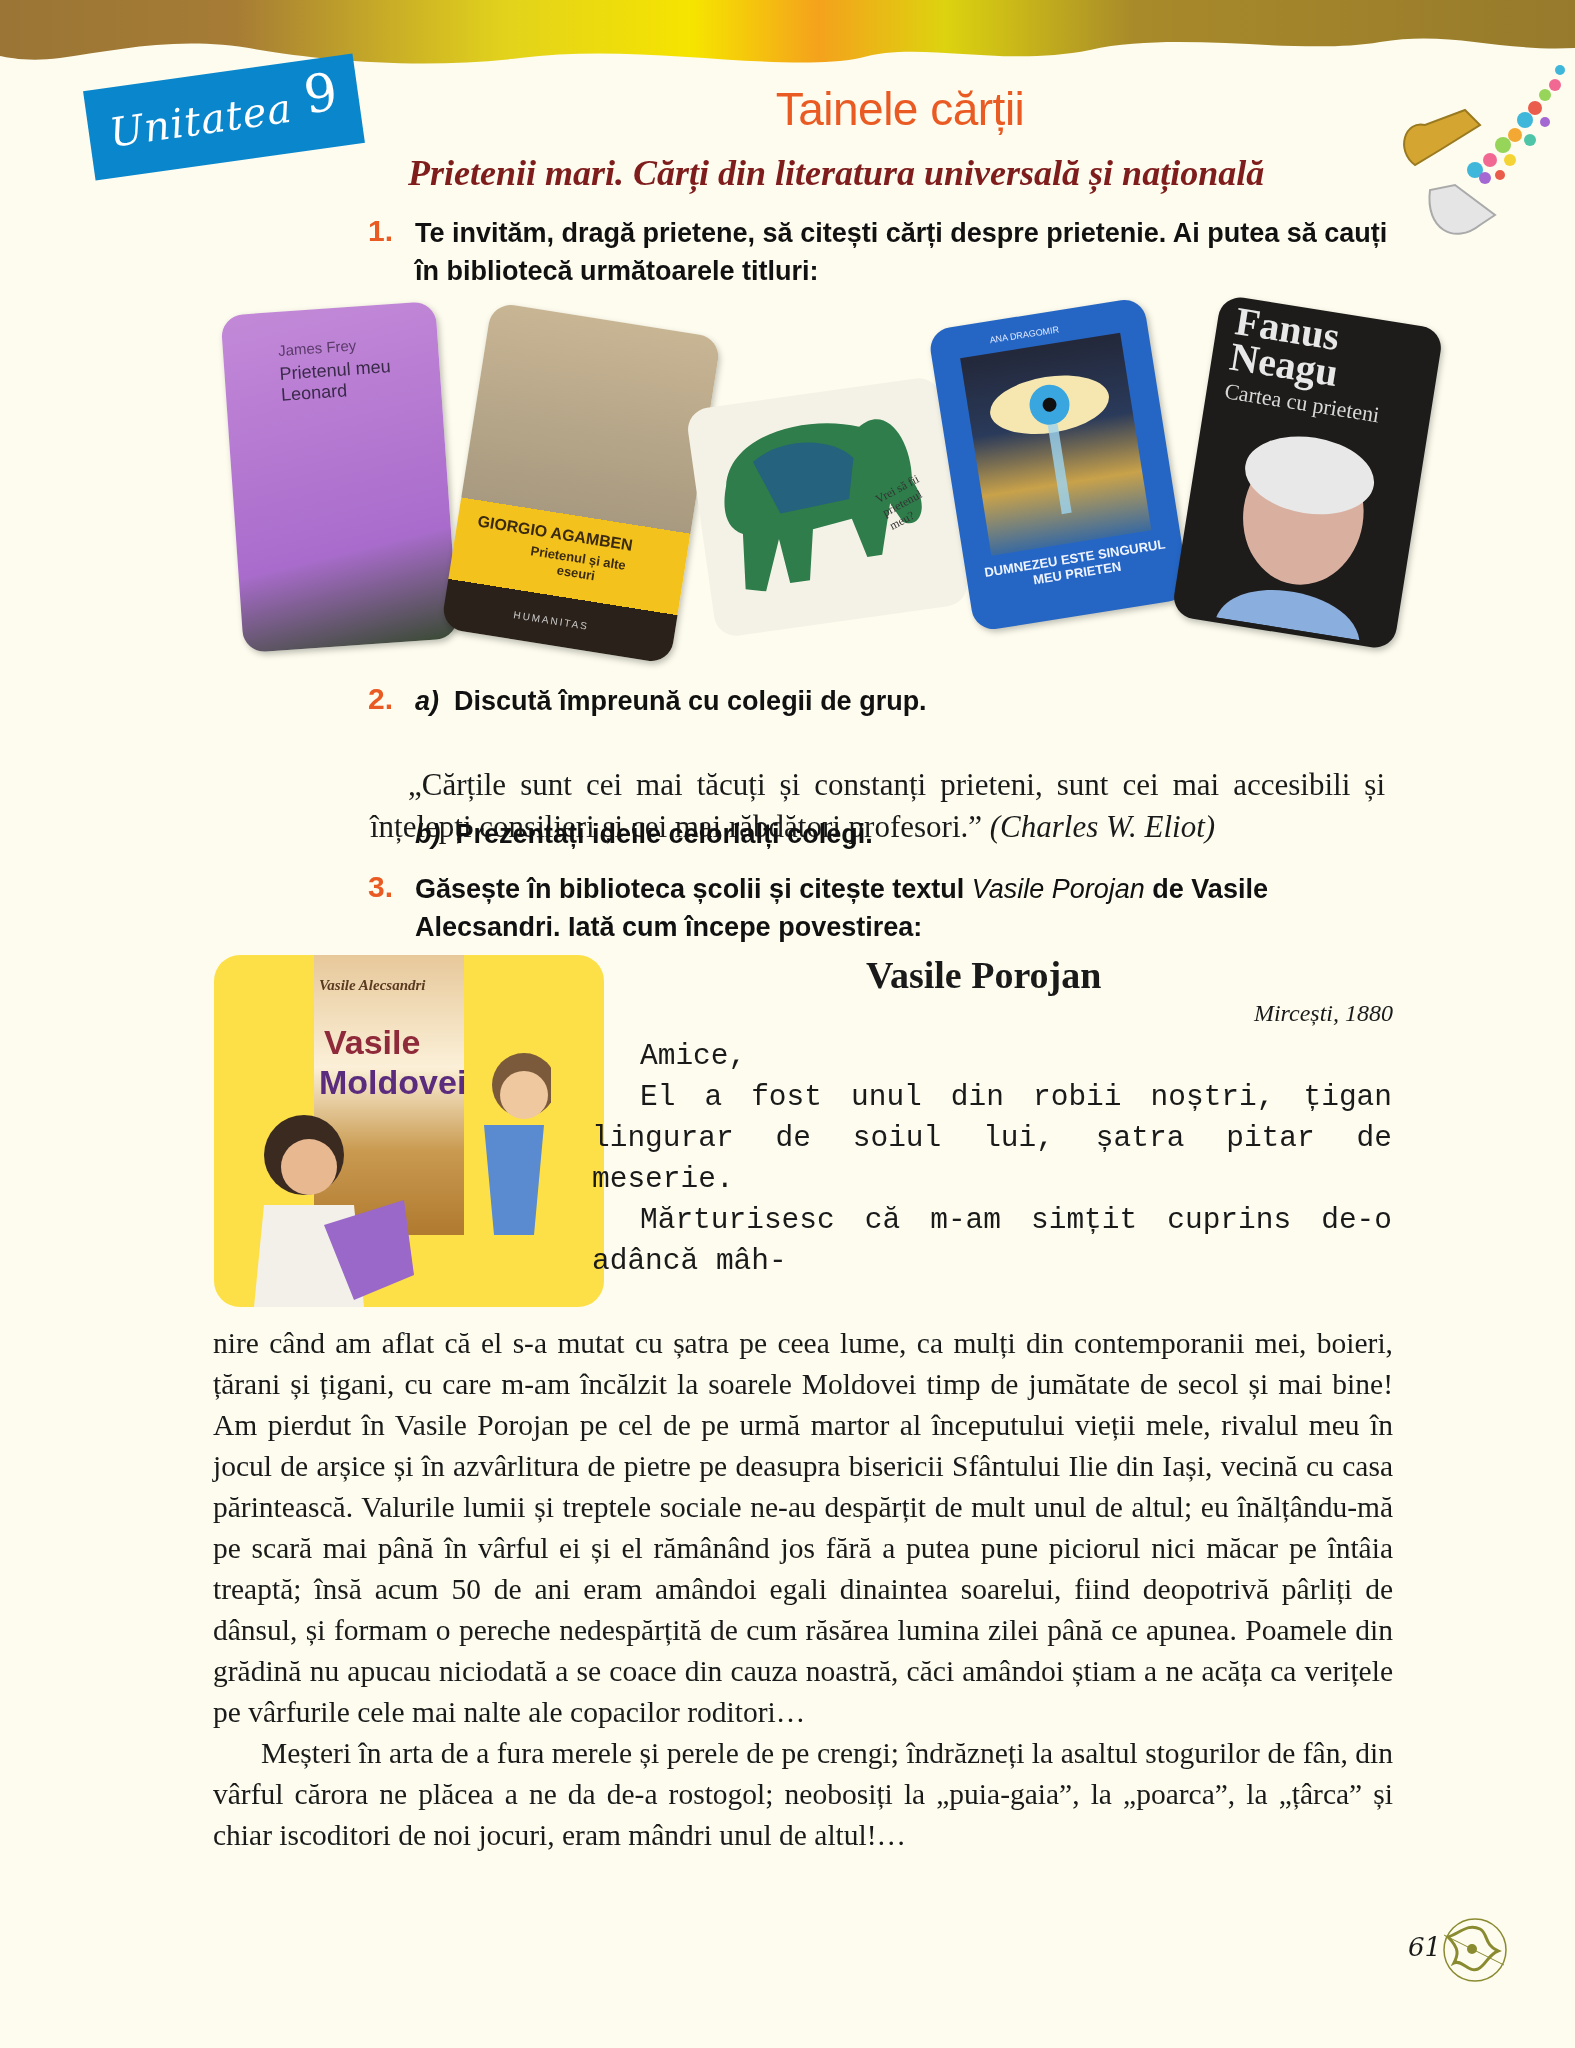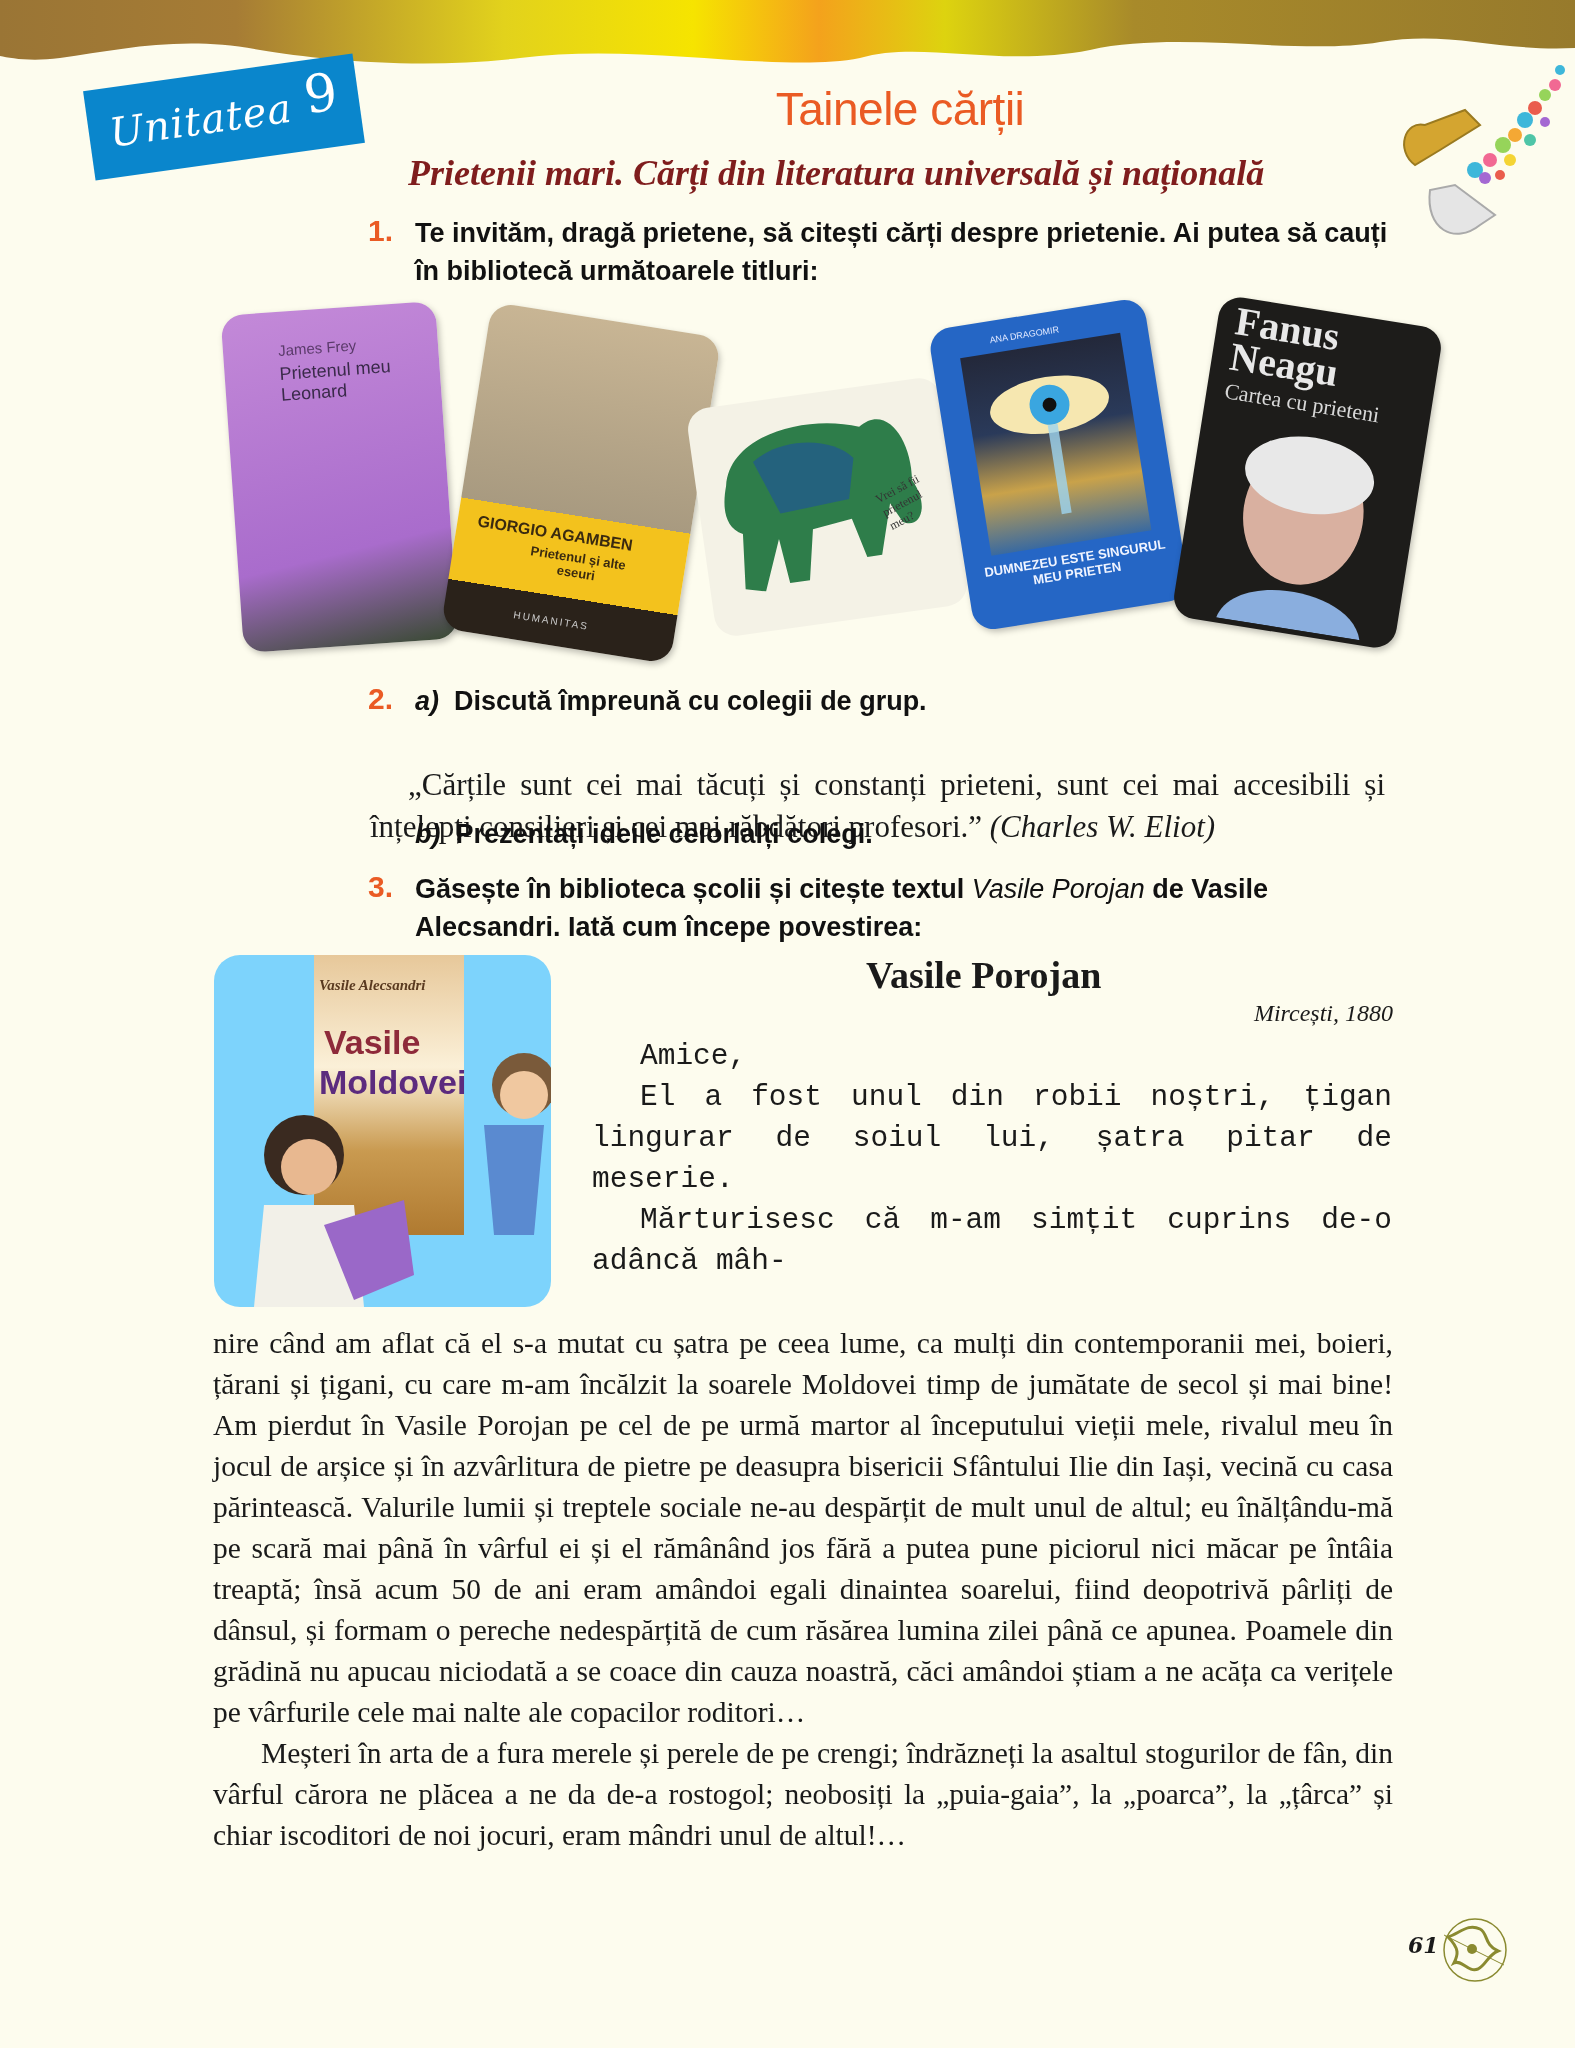--- a/index.html
+++ b/index.html
@@ -33,21 +33,21 @@
   .task { position: absolute; font-family: "Liberation Sans", sans-serif; font-weight: bold; font-size: 27px; line-height: 38px; color: #111; }
   .task-num { position: absolute; color: #ea5b24; font-family: "Liberation Sans", sans-serif; font-weight: bold; font-size: 30px; }
   .book { position: absolute; border-radius: 22px; overflow: hidden; box-shadow: 2px 3px 6px rgba(0,0,0,0.25); }
   .book .txt { position: absolute; font-family: "Liberation Sans", sans-serif; }
   .quote { position: absolute; font-family: "Liberation Serif", serif; font-size: 31px; line-height: 42px; color: #1a1a1a; }
   .story-title { position: absolute; left: 866px; top: 953px; font-family: "Liberation Serif", serif; font-weight: bold; font-size: 38px; }
   .story-place { position: absolute; left: 1150px; top: 1000px; width: 243px; text-align: right; font-style: italic; font-size: 24px; }
   .story { position: absolute; font-family: "Liberation Serif", serif; font-size: 29.5px; line-height: 41px; color: #1a1a1a; text-align: justify; }
   .story p { margin: 0; }
   .indent { text-indent: 48px; font-family: Liberation Mono, monospace; }
-  .page-num { position: absolute; left: 1408px; top: 1932px; font-family: "DejaVu Serif", serif; font-style: italic; font-weight: bold; font-size: 22px; }
+  .page-num { position: absolute; left: 1408px; top: 1932px; font-family: "DejaVu Serif", serif; font-style: italic; font-weight: normal; font-size: 26px; }
   .page-logo { position: absolute; left: 1440px; top: 1915px; width: 70px; height: 70px; }
 </style>
 </head>
 <body>
 
 <svg class="top-banner" viewBox="0 0 1575 70" preserveAspectRatio="none">
   <defs>
     <linearGradient id="bg" x1="0" x2="1" y1="0" y2="0">
       <stop offset="0" stop-color="#9a7535"></stop>
       <stop offset="0.15" stop-color="#a67c35"></stop>
@@ -144,21 +144,21 @@
 <div class="task" style="left:415px; top:815px;">
   <i>b)</i>&nbsp;
   <span>Prezentați ideile celorlalți colegi.</span>
 </div>
 
 <div class="task-num" style="left:368px; top:870px;">3.</div>
 <div class="task" style="left:415px; top:870px; width:960px;">
   <span>Găsește în biblioteca școlii și citește textul </span><i style="font-weight:normal;">Vasile Porojan</i><span> de Vasile Alecsandri. Iată cum începe povestirea:</span>
 </div>
 
-<div class="book" style="left:214px; top:955px; width:337px; height:352px; background:#7dd3fc; border-radius:26px; box-shadow:none;">
+<div class="book" style="left:214px; top:955px; width:390px; height:352px; background:#fde047; border-radius:26px; box-shadow:none;">
   <div style="position:absolute; left:100px; top:0; width:150px; height:280px; background:linear-gradient(180deg,#e7c89a,#fbf0d8 40%,#c99a50 70%,#b07a30);"></div>
   <div class="txt" style="left:105px; top:22px; font-family:'Liberation Serif',serif; font-style:italic; font-weight:bold; font-size:15px; color:#5a3a20;">Vasile Alecsandri</div>
   <div class="txt" style="left:110px; top:68px; font-size:34px; font-weight:bold; color:#8e2a3a;">Vasile</div>
   <div class="txt" style="left:105px; top:108px; font-size:34px; font-weight:bold; color:#5b2b7e;">Moldovei</div>
   <svg style="position:absolute; left:0; top:0;" width="337" height="352">
     <circle cx="310" cy="130" r="32" fill="#7a5a3a"></circle>
     <circle cx="310" cy="140" r="24" fill="#f0c8a0"></circle>
     <path d="M270,170 L330,170 L320,280 L280,280 Z" fill="#5a8ad0"></path>
     <circle cx="90" cy="200" r="40" fill="#3a2a20"></circle>
     <circle cx="95" cy="212" r="28" fill="#e8b890"></circle>

